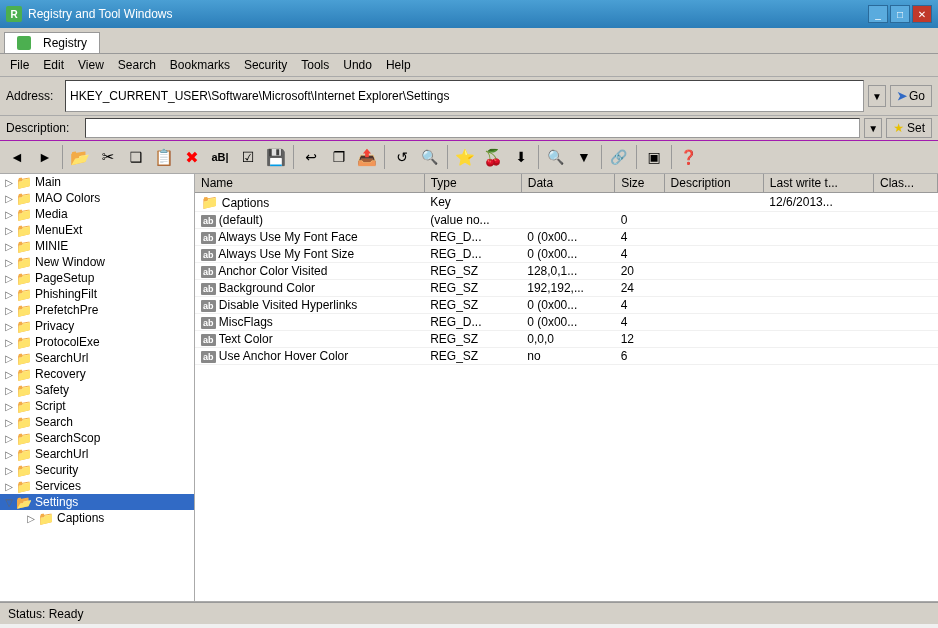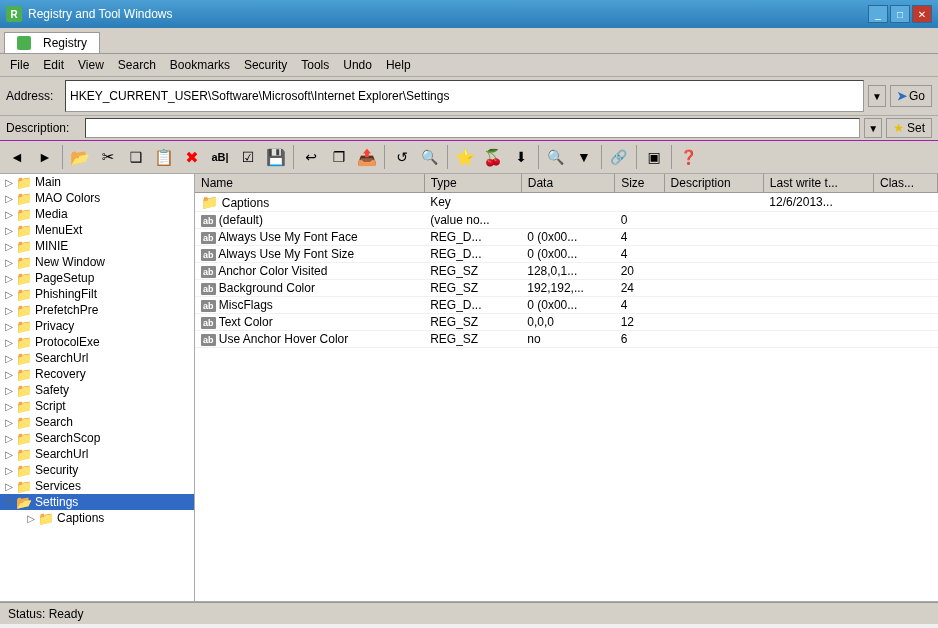--- a/index.html
+++ b/index.html
@@ -392,20 +392,29 @@
           <tr>
     <td><span style="background:#888; color:white; font-size:9px; padding:1px 2px; font-weight:bold; border-radius:1px;">ab</span> Background Color</td>
     <td>REG_SZ</td>
     <td>192,192,...</td>
     <td>24</td>
     <td></td>
     <td></td>
     <td></td>
   </tr>
           <tr>
+    <td><span style="background:#888; color:white; font-size:9px; padding:1px 2px; font-weight:bold; border-radius:1px;">ab</span> Disable Visited Hyperlinks</td>
+    <td>REG_SZ</td>
+    <td>0 (0x00...</td>
+    <td>4</td>
+    <td></td>
+    <td></td>
+    <td></td>
+  </tr>
+          <tr>
     <td><span style="background:#888; color:white; font-size:9px; padding:1px 2px; font-weight:bold; border-radius:1px;">ab</span> MiscFlags</td>
     <td>REG_D...</td>
     <td>0 (0x00...</td>
     <td>4</td>
     <td></td>
     <td></td>
     <td></td>
   </tr>
           <tr>
     <td><span style="background:#888; color:white; font-size:9px; padding:1px 2px; font-weight:bold; border-radius:1px;">ab</span> Text Color</td>

